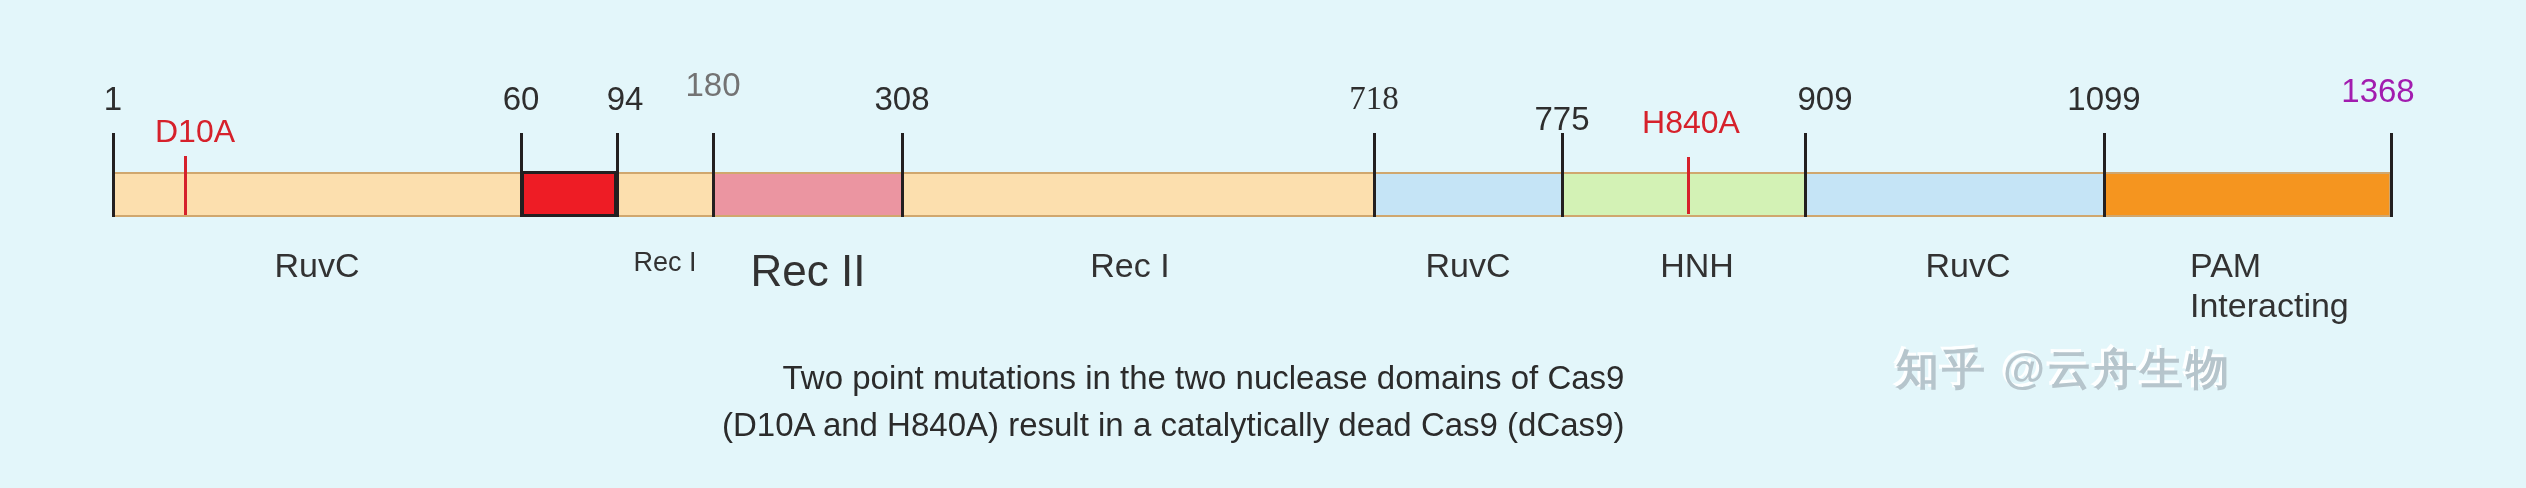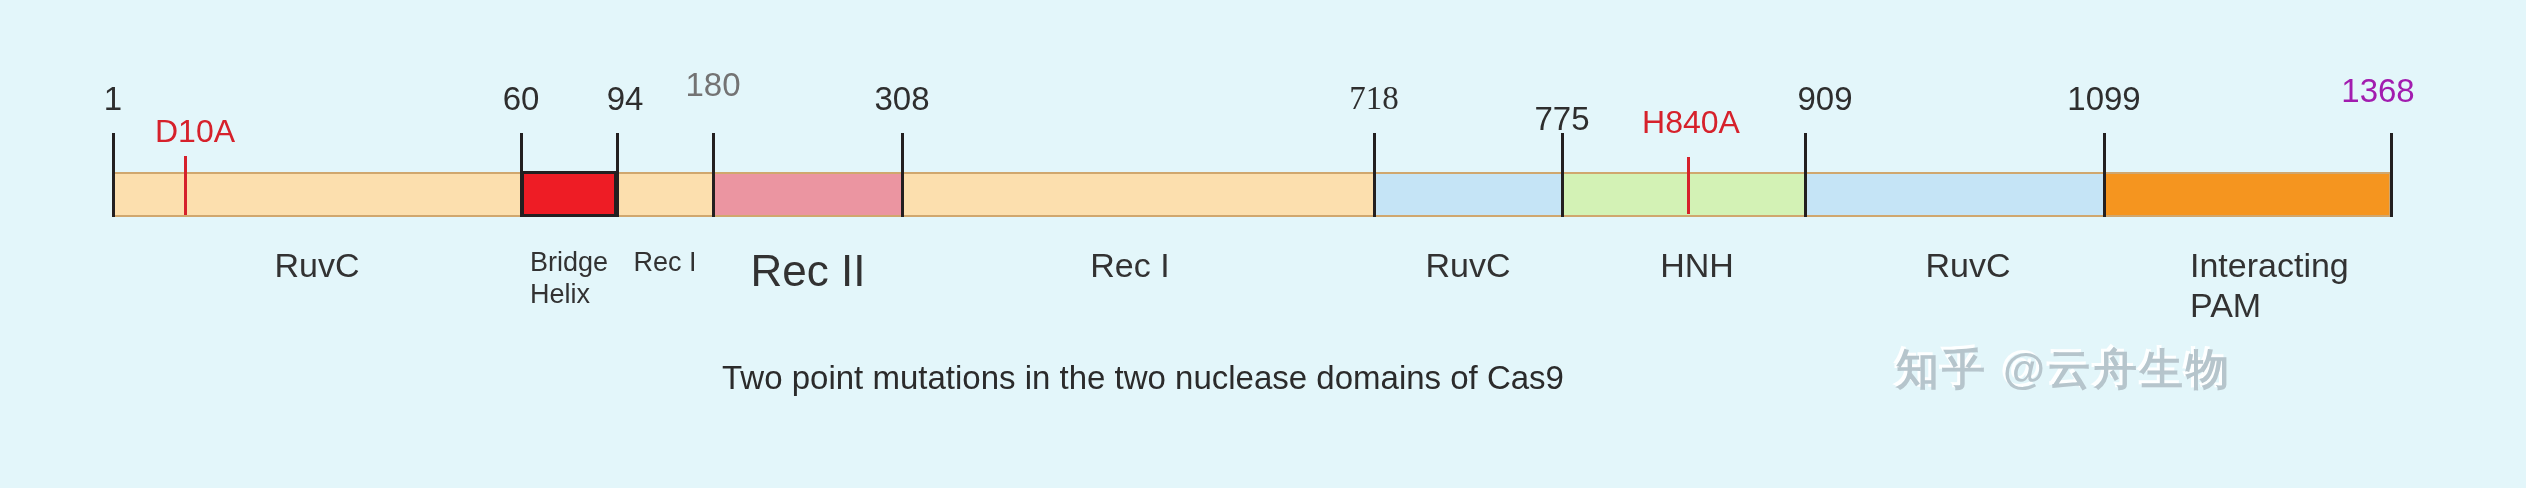--- a/index.html
+++ b/index.html
@@ -26,20 +26,21 @@
   .mutation-label{position:absolute;transform:translateX(-50%);font-size:32px;white-space:nowrap;text-align:center;}
   .domain-label{position:absolute;color:#323232;white-space:nowrap;line-height:1.18;}
   .domain-label.centered{transform:translateX(-50%);text-align:center;}
 </style>
 </head>
 <body>
 
 <div class="stage">
   <div class="caption">
     <div>Two point mutations in the two nuclease domains of Cas9</div>
+    <div>(D10A and H840A) result in a catalytically dead Cas9 (dCas9)</div>
   </div>
   <div class="watermark">知乎 @云舟生物</div>
 <div style="position: absolute; left: 113px; top: 172px; width: 408px; height: 45px; background: rgb(252, 223, 174);"></div>
     <div style="position: absolute; left: 617px; top: 172px; width: 96px; height: 45px; background: rgb(252, 223, 174);"></div>
     <div style="position: absolute; left: 713px; top: 172px; width: 189px; height: 45px; background: rgb(235, 149, 161);"></div>
     <div style="position: absolute; left: 902px; top: 172px; width: 472px; height: 45px; background: rgb(252, 223, 174);"></div>
     <div style="position: absolute; left: 1374px; top: 172px; width: 188px; height: 45px; background: rgb(197, 228, 246);"></div>
     <div style="position: absolute; left: 1562px; top: 172px; width: 243px; height: 45px; background: rgb(211, 242, 181);"></div>
     <div style="position: absolute; left: 1805px; top: 172px; width: 299px; height: 45px; background: rgb(197, 228, 246);"></div>
     <div style="position: absolute; left: 2104px; top: 172px; width: 287px; height: 45px; background: rgb(245, 149, 31);"></div>
@@ -65,39 +66,35 @@
     <div class="tick-label" style="position: absolute; left: 2104px; top: 80px; color: rgb(46, 46, 46);">1099</div>
     <div style="position: absolute; left: 2390px; top: 133px; width: 3px; height: 84px; background: rgb(35, 31, 32);"></div>
     <div class="tick-label" style="position: absolute; left: 2378px; top: 72px; color: #a21caf;">1368</div>
     <div style="position: absolute; left: 184px; top: 156px; width: 3px; height: 59px; background: rgb(214, 33, 43);"></div>
     <div class="mutation-label" style="position: absolute; left: 195px; top: 113px; color: rgb(214, 33, 43);">D10A</div>
     <div style="position: absolute; left: 1687px; top: 157px; width: 3px; height: 57px; background: rgb(214, 33, 43);"></div>
     <div class="mutation-label" style="position: absolute; left: 1691px; top: 104px; color: rgb(214, 33, 43);">H840A</div>
     <div class="domain-label centered" style="position: absolute; left: 317px; top: 245px; font-size: 34px; color: rgb(50, 50, 50);">
       <div>RuvC</div>
     </div>
-    <div class="domain-label" style="position: absolute; left: 530px; top: 247px; font-size: 27px; color: rgb(50, 50, 50);">
-      <div>Bridge</div>
-      <div>Helix</div>
-    </div>
     <div class="domain-label centered" style="position: absolute; left: 665px; top: 247px; font-size: 27px; color: rgb(50, 50, 50);">
       <div>Rec I</div>
     </div>
     <div class="domain-label centered" style="position: absolute; left: 808px; top: 245px; font-size: 44px; color: rgb(50, 50, 50);">
       <div>Rec II</div>
     </div>
     <div class="domain-label centered" style="position: absolute; left: 1130px; top: 245px; font-size: 34px; color: rgb(50, 50, 50);">
       <div>Rec I</div>
     </div>
     <div class="domain-label centered" style="position: absolute; left: 1468px; top: 245px; font-size: 34px; color: rgb(50, 50, 50);">
       <div>RuvC</div>
     </div>
     <div class="domain-label centered" style="position: absolute; left: 1697px; top: 245px; font-size: 34px; color: rgb(50, 50, 50); text-align: right;">
       <div>HNH</div>
     </div>
     <div class="domain-label centered" style="position: absolute; left: 1968px; top: 245px; font-size: 34px; color: rgb(50, 50, 50);">
       <div>RuvC</div>
     </div>
     <div class="domain-label" style="position: absolute; left: 2190px; top: 245px; font-size: 34px; color: rgb(50, 50, 50);">
+      <div>PAM</div>
       <div>Interacting</div>
-      <div>PAM</div>
     </div>
   </div>
 
 </body></html>

